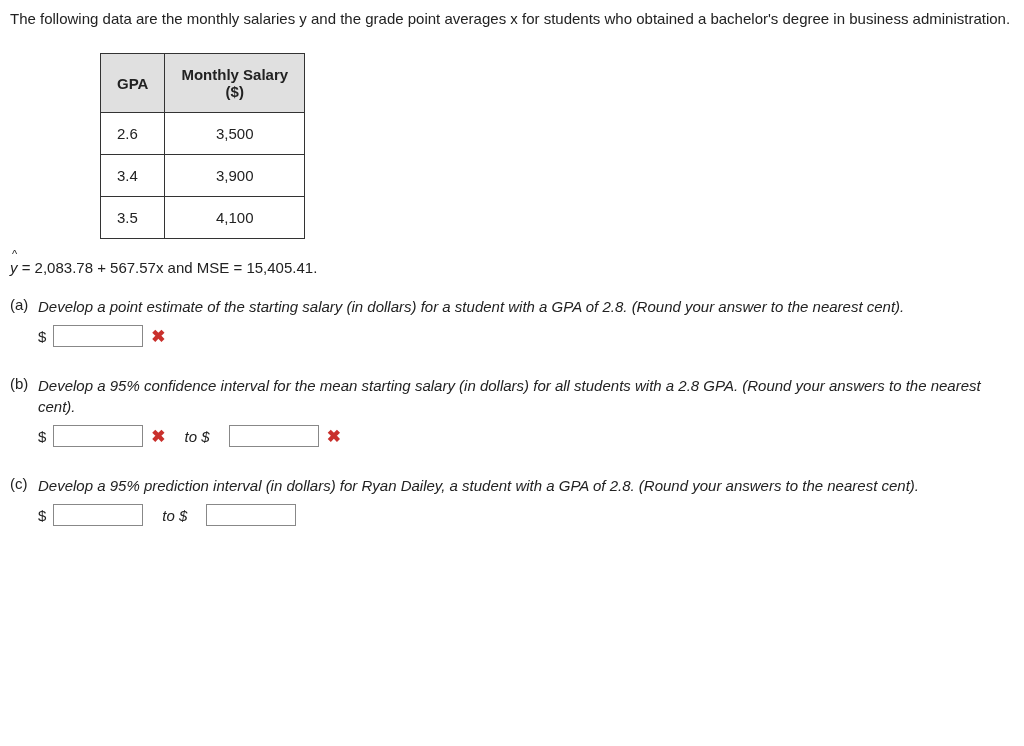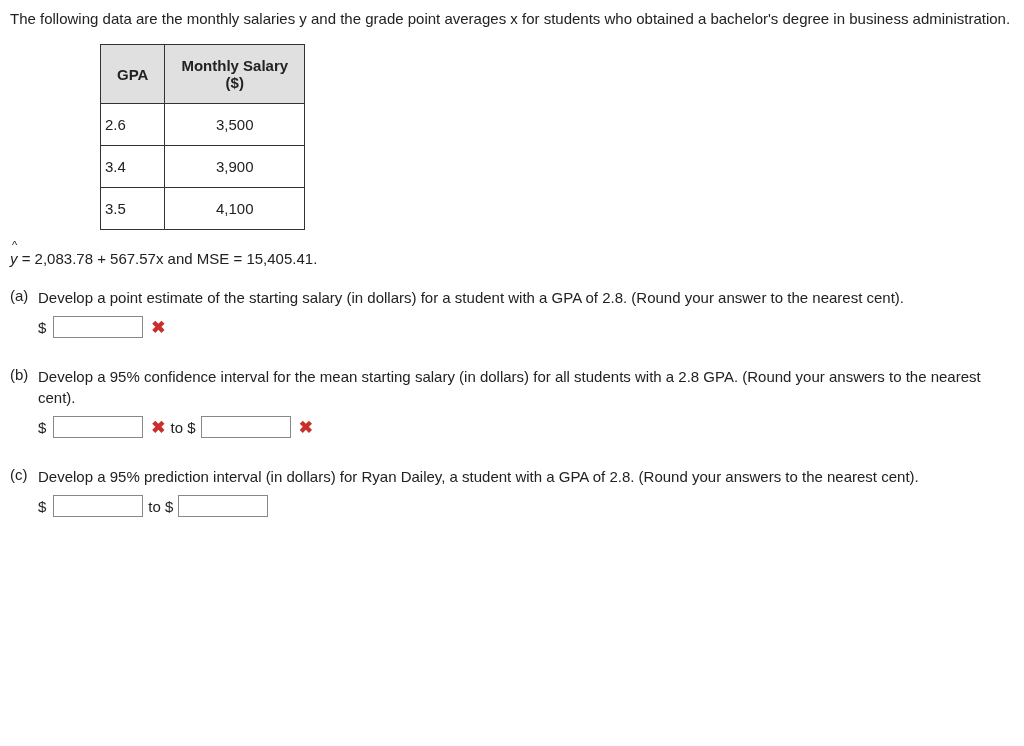--- a/index.html
+++ b/index.html
@@ -5,42 +5,42 @@
     body {
       font-family: Arial, Helvetica, sans-serif;
       font-size: 15px;
       color: #222;
       margin: 0;
       padding: 8px 10px;
       width: 1024px;
       box-sizing: border-box;
     }
     .intro {
-      margin-bottom: 15px;
+      margin-bottom: 24px;
       line-height: 1.4;
     }
     table.data {
       border-collapse: collapse;
       margin-left: 90px;
       margin-bottom: 18px;
     }
     table.data th, table.data td {
       border: 1px solid #333;
       padding: 12px 16px;
       text-align: center;
       font-size: 15px;
       margin-top: 28px;
     }
     table.data th {
       background-color: #e0e0e0;
       font-weight: bold;
     }
     table.data td.gpa-cell {
       text-align: left;
-      padding-left: 4px;
+      padding-left: 16px;
       padding-right: 26px;
     }
     .regression {
       margin-bottom: 18px;
       line-height: 1.4;
     }
     .hat {
       position: relative;
       display: inline-block;
       font-style: italic;
@@ -57,20 +57,21 @@
       align-items: flex-start;
       margin-bottom: 8px;
     }
     .q-label {
       width: 28px;
       flex-shrink: 0;
     }
     .q-body {
       flex: 1;
       line-height: 1.4;
+      font-style: italic;
     }
     .answer-line {
       margin-left: 28px;
       margin-top: 6px;
       margin-bottom: 28px;
       display: flex;
       align-items: center;
       gap: 5px;
     }
     .input-box {
@@ -84,21 +85,22 @@
     .x-icon {
       color: #c9302c;
       font-weight: bold;
       font-size: 17px;
       margin-left: 3px;
     }
     .dollar {
       margin-right: 2px;
     }
     .to-text {
-      margin: 0 0;
+      margin: 0 14px;
+      font-style: italic;
     }
   </style>
 </head>
 <body>
 
 <div class="intro">The following data are the monthly salaries y and the grade point averages x for students who obtained a bachelor's degree in business administration.</div>
 
 <table class="data">
   <thead>
     <tr>

